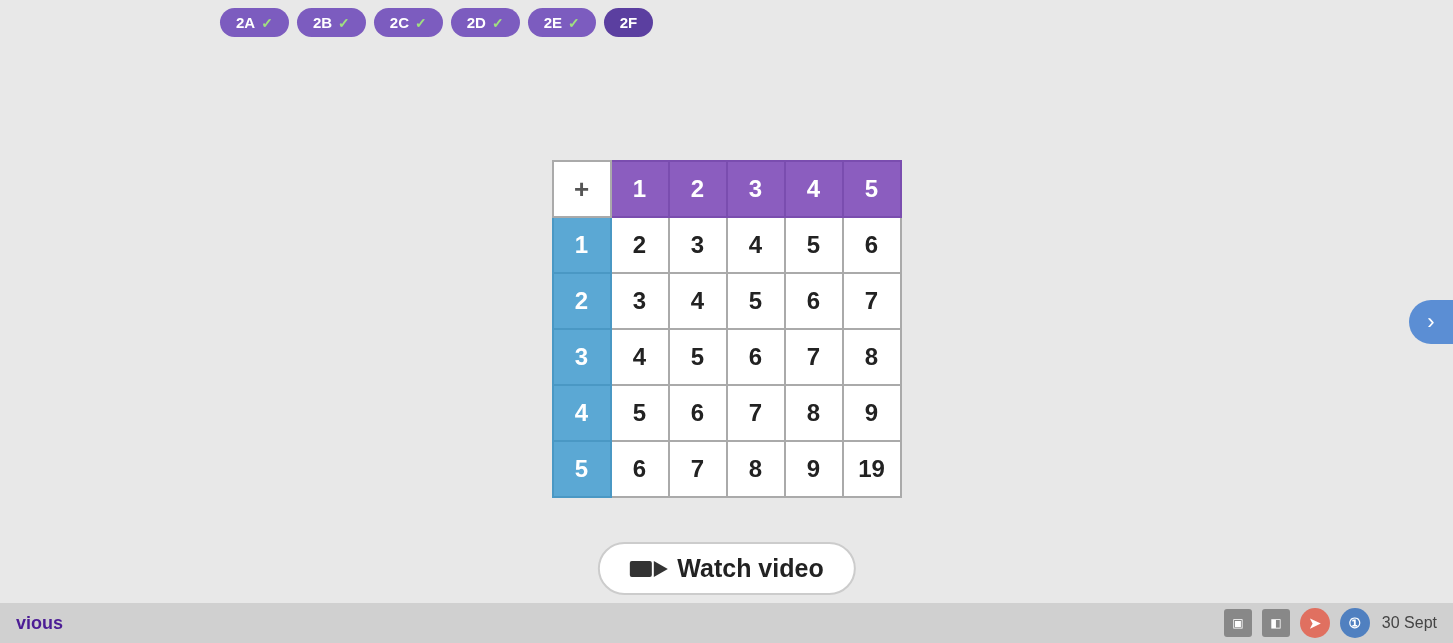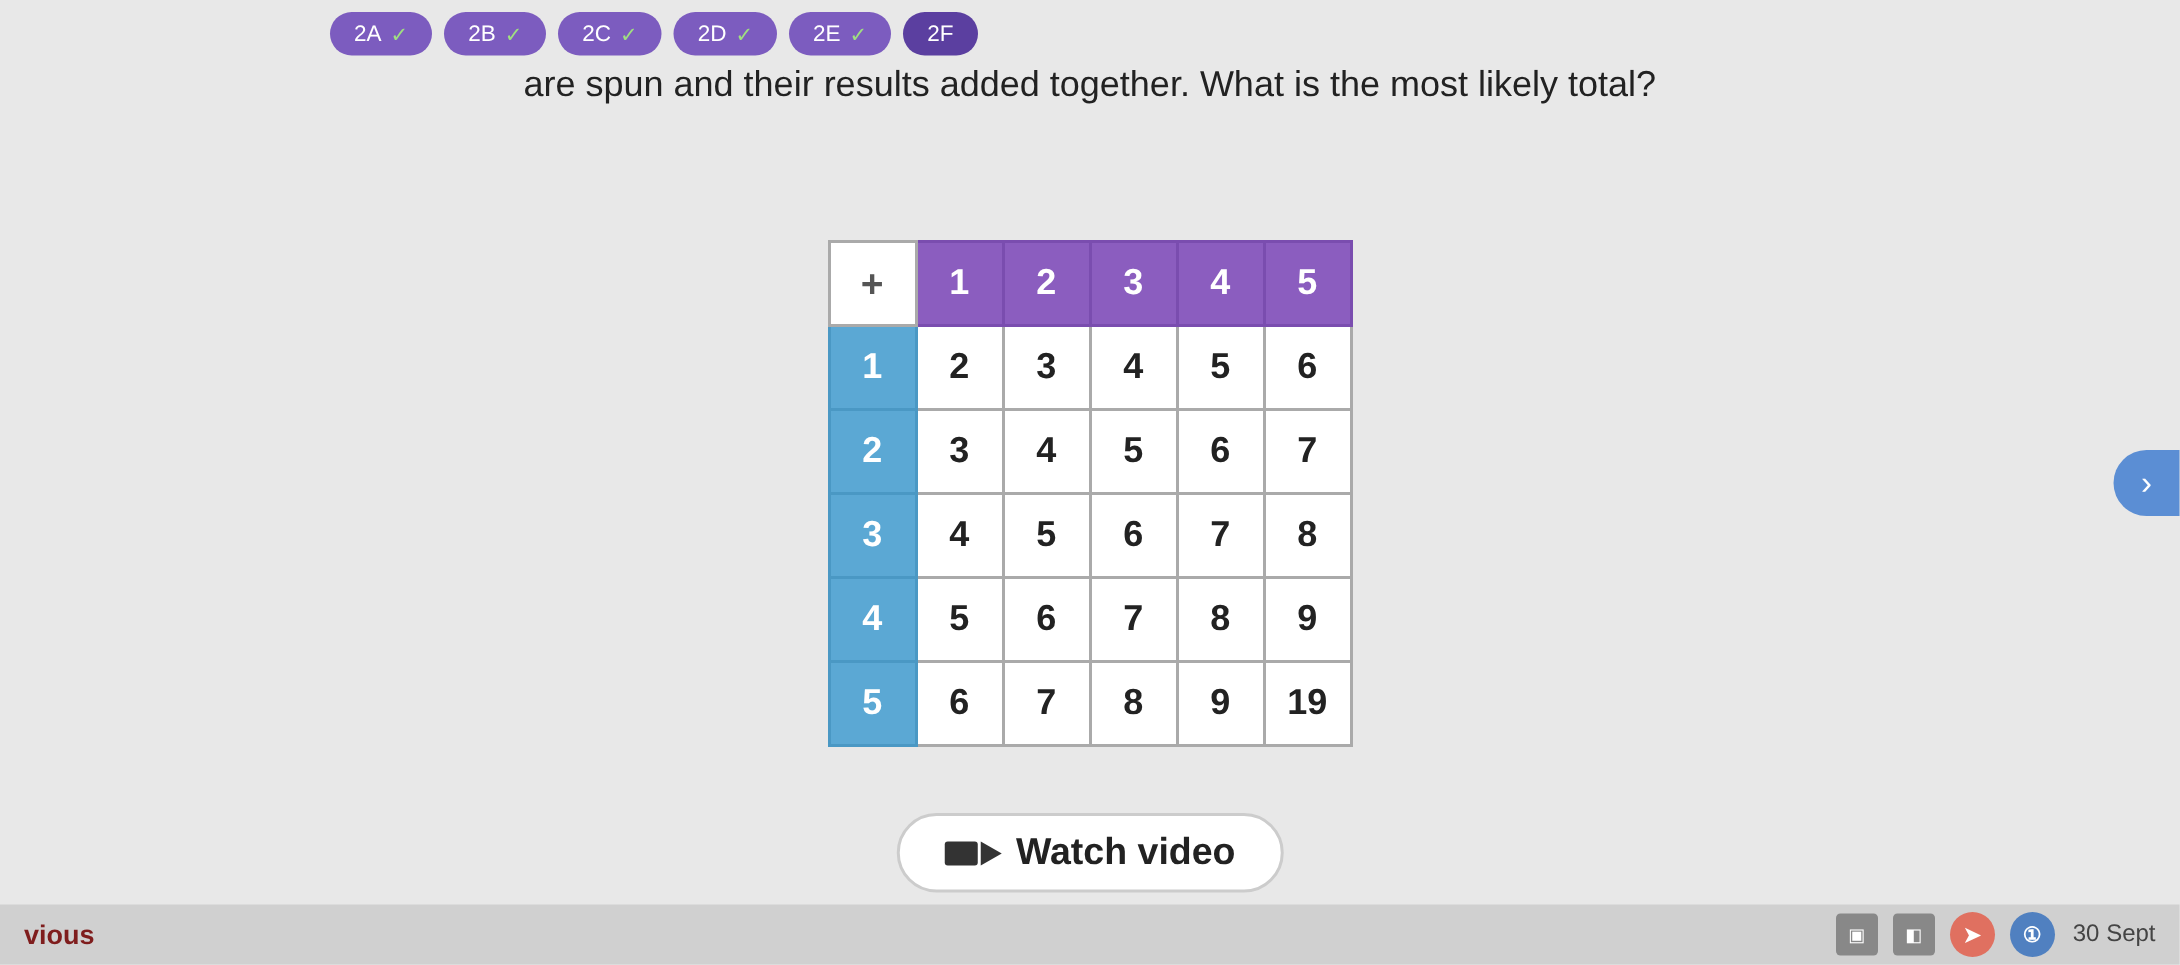--- a/index.html
+++ b/index.html
@@ -23,21 +23,21 @@
       padding: 8px 0;
     }
 
     .tab-btn {
       background: #7c5cbf;
       color: white;
       border: none;
       border-radius: 20px;
       padding: 6px 16px;
       font-size: 15px;
-      font-weight: normal;
+      font-weight: bold;
       cursor: pointer;
       display: flex;
       align-items: center;
       gap: 6px;
     }
 
     .tab-btn .check {
       color: #a0e080;
       font-size: 14px;
     }
@@ -155,21 +155,21 @@
       height: 40px;
       background: #d0d0d0;
       display: flex;
       align-items: center;
       justify-content: space-between;
       padding: 0 16px;
     }
 
     .bottom-left {
       font-size: 18px;
-      color: #7f1d1d;
+      color: #4c1d95;
       font-weight: bold;
     }
 
     .bottom-right {
       font-size: 16px;
       color: #444;
       display: flex;
       align-items: center;
       gap: 12px;
     }
@@ -250,21 +250,20 @@
   <button class="tab-btn">
     <span>2E</span>
     <span class="check">✓</span>
   </button>
   <button class="tab-btn active-tab">
     <span>2F</span>
   </button>
 </div>
 
 <div class="question-area">
-  <div>are spun and their results added together. What is the most likely total?</div>
 </div>
 
 <div class="table-wrapper">
   <table class="spinner-table">
     <tbody>
         <tr>
       <td class="plus-cell">+</td>
       <td class="header-purple">1</td>
       <td class="header-purple">2</td>
       <td class="header-purple">3</td>

